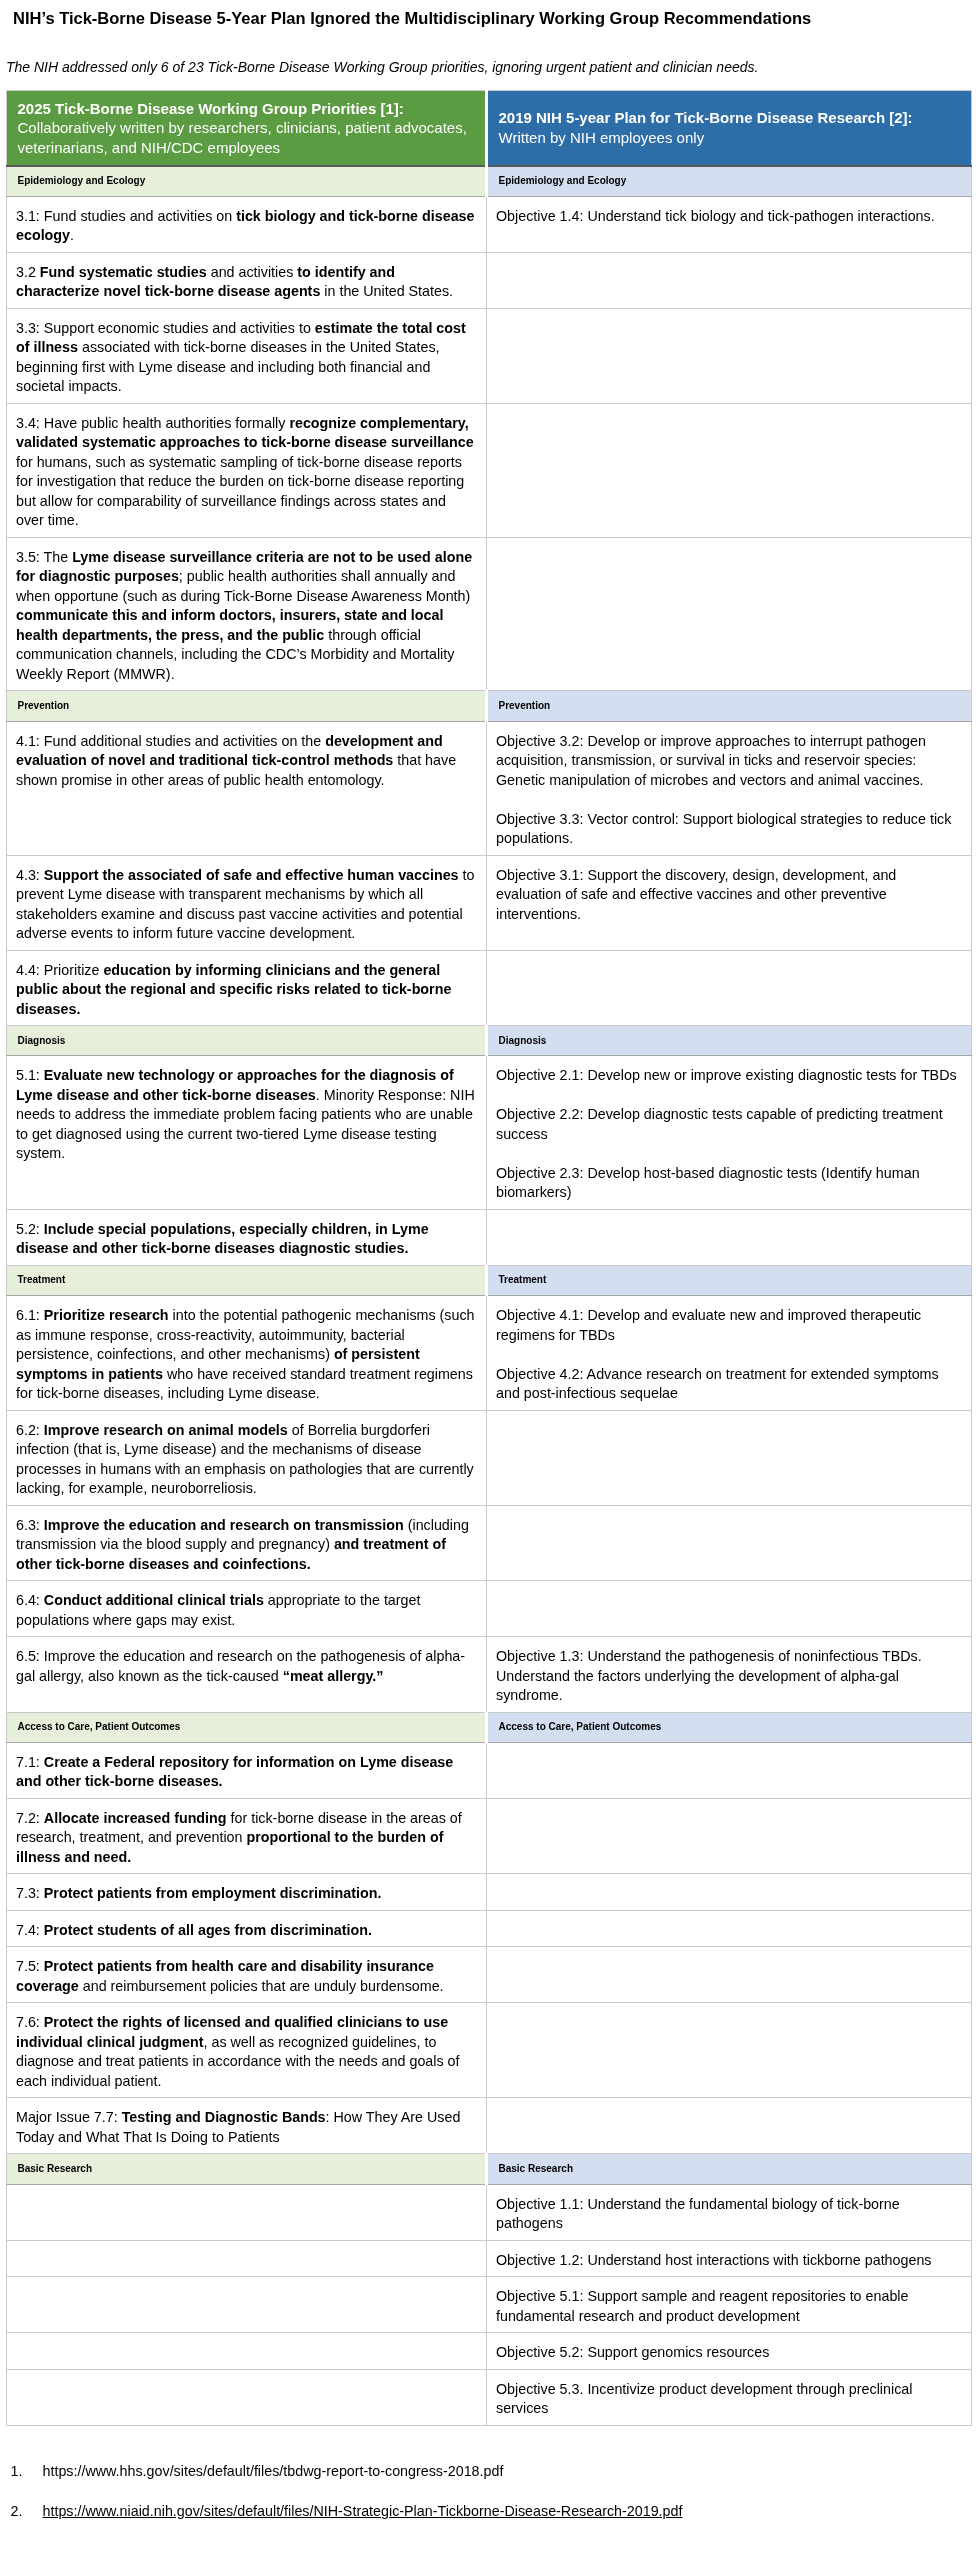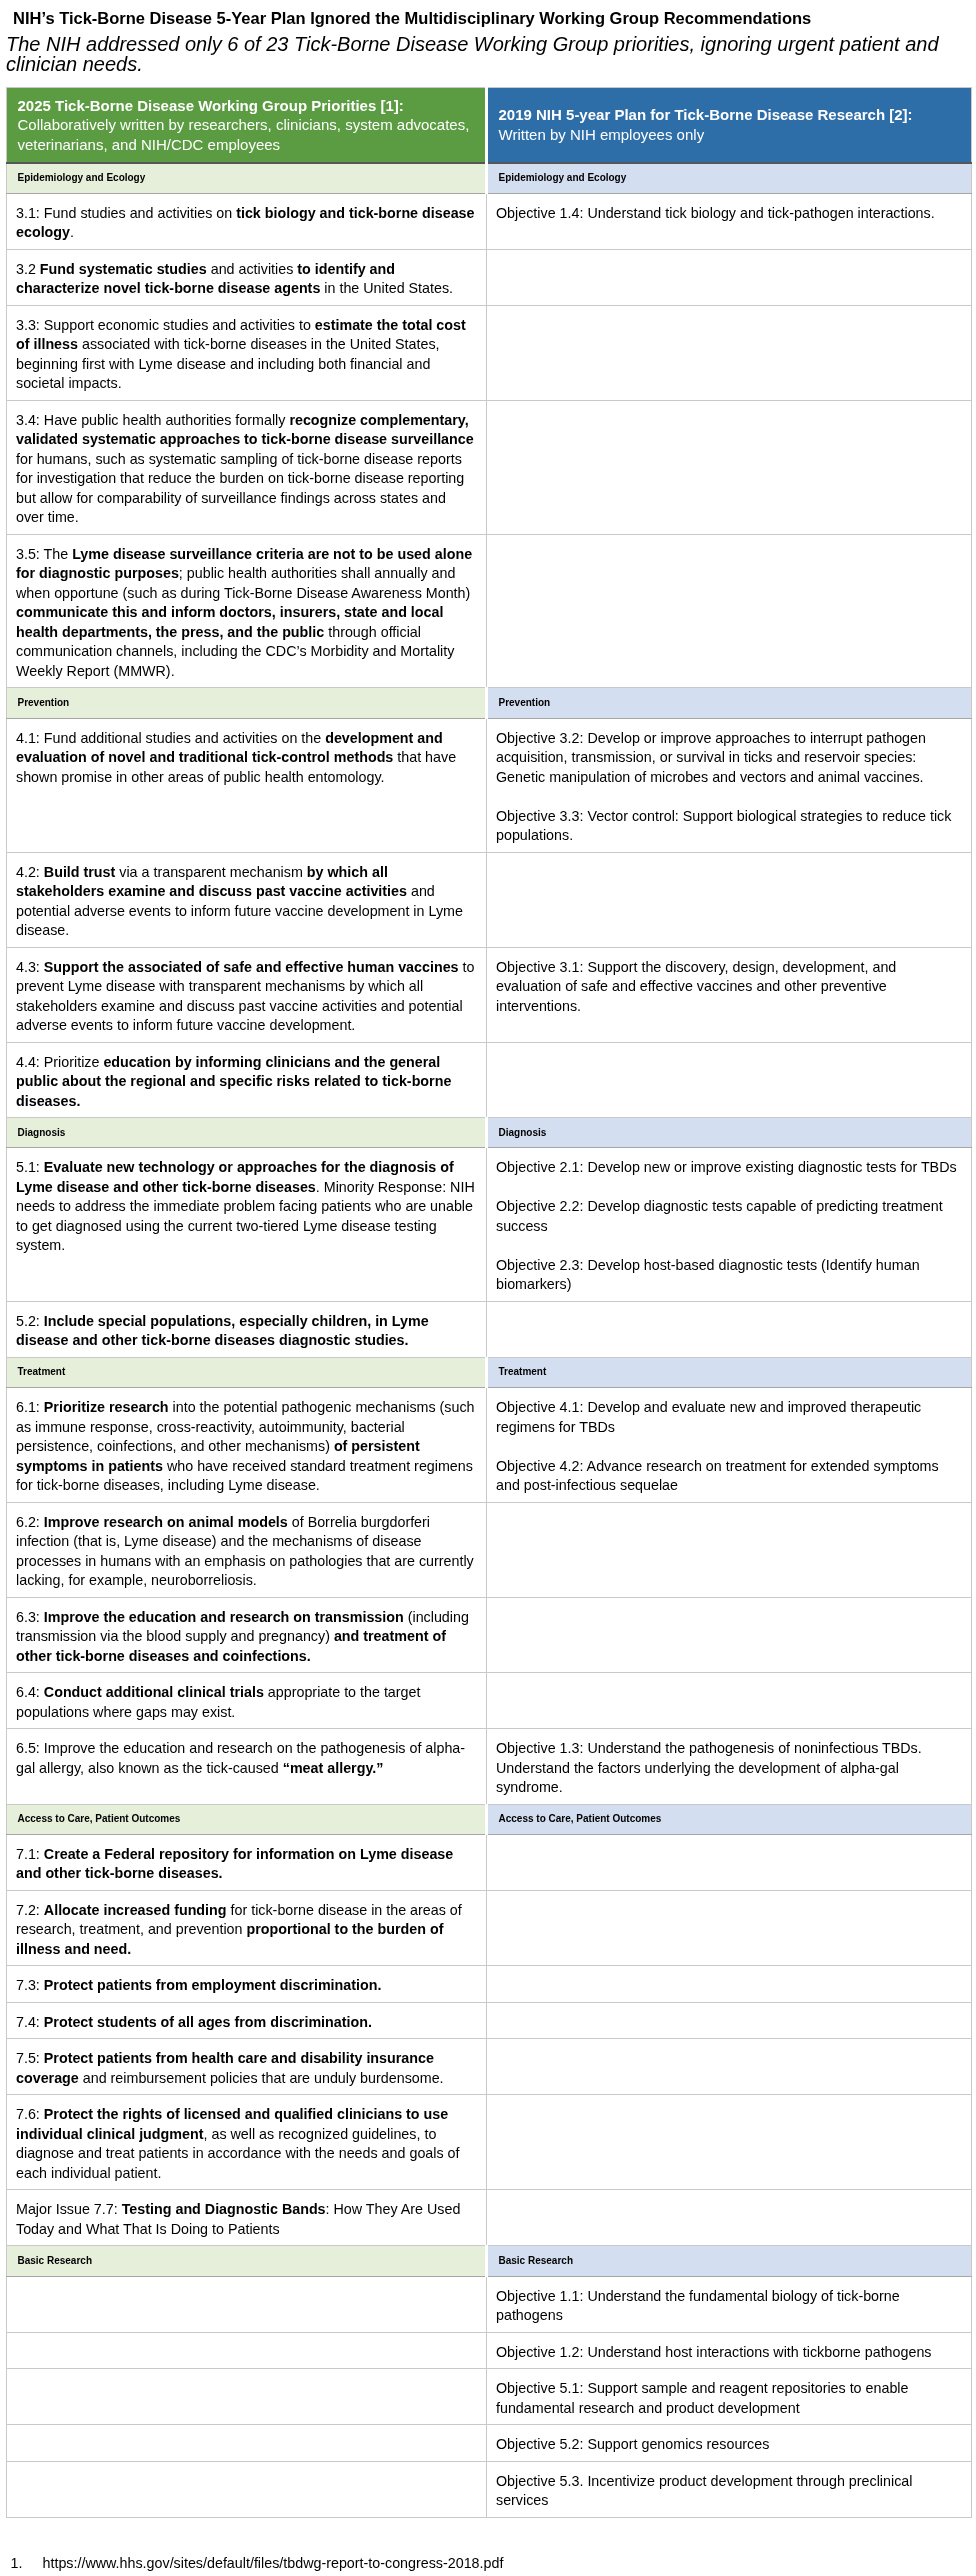--- a/index.html
+++ b/index.html
@@ -4,21 +4,21 @@
 <style>
   html,body { margin:0; padding:0; background:#fff; }
   body {
     width:965px;
     padding:4.5px 6px 22.5px 6px;
     font-family:"Liberation Sans","DejaVu Sans",sans-serif;
     color:#000;
     -webkit-font-smoothing:antialiased;
   }
   .title { font-size:16.5px; font-weight:700; margin:3px 0 0 7px; line-height:21px; }
-  .subtitle { font-size:20px; font-style:italic; margin-top:5px; line-height:20px; }
+  .subtitle { font-size:14px; font-style:italic; margin-top:28px; line-height:20px; }
 
   table.compare {
     margin-top:13.5px;
     width:965px;
     border-collapse:collapse;
     table-layout:fixed;
     border:0.8px solid var(--border);
   }
   col.left  { width:480px; }
   col.right { width:485px; }
@@ -70,21 +70,21 @@
 
 <table class="compare">
   <colgroup>
       <col class="left">
       <col class="right">
     </colgroup>
   <tbody id="table-body">
     <tr class="hdr-row">
       <td class="hdr hdr-left">
         <b>2025 Tick-Borne Disease Working Group Priorities [1]:</b> 
-        <span>Collaboratively written by researchers, clinicians, system advocates, veterinarians, and NIH/CDC employees</span>
+        <span>Collaboratively written by researchers, clinicians, patient advocates, veterinarians, and NIH/CDC employees</span>
       </td>
       <td class="hdr hdr-right">
         <b>2019 NIH 5-year Plan for Tick-Borne Disease Research [2]:</b> 
         <span>Written by NIH employees only</span>
       </td>
     </tr>
   <tr>
         <td class="band band-left">Epidemiology and Ecology</td>
         <td class="band band-right">Epidemiology and Ecology</td>
       </tr>
@@ -125,26 +125,20 @@
         <td class="band band-right">Prevention</td>
       </tr>
       <tr>
         <td class="cell">
           <p>4.1: Fund additional studies and activities on the <b>development and evaluation of novel and traditional tick-control methods</b> that have shown promise in other areas of public health entomology.</p>
         </td>
         <td class="cell">
           <p>Objective 3.2: Develop or improve approaches to interrupt pathogen acquisition, transmission, or survival in ticks and reservoir species: Genetic manipulation of microbes and vectors and animal vaccines.</p>
           <p>Objective 3.3: Vector control: Support biological strategies to reduce tick populations.</p>
         </td>
-      </tr>
-      <tr>
-        <td class="cell">
-          <p>4.2: <b>Build trust</b> via a transparent mechanism <b>by which all stakeholders examine and discuss past vaccine activities</b> and potential adverse events to inform future vaccine development in Lyme disease.</p>
-        </td>
-        <td class="cell"></td>
       </tr>
       <tr>
         <td class="cell">
           <p>4.3: <b>Support the associated of safe and effective human vaccines</b> to prevent Lyme disease with transparent mechanisms by which all stakeholders examine and discuss past vaccine activities and potential adverse events to inform future vaccine development.</p>
         </td>
         <td class="cell">
           <p>Objective 3.1: Support the discovery, design, development, and evaluation of safe and effective vaccines and other preventive interventions.</p>
         </td>
       </tr>
       <tr>

